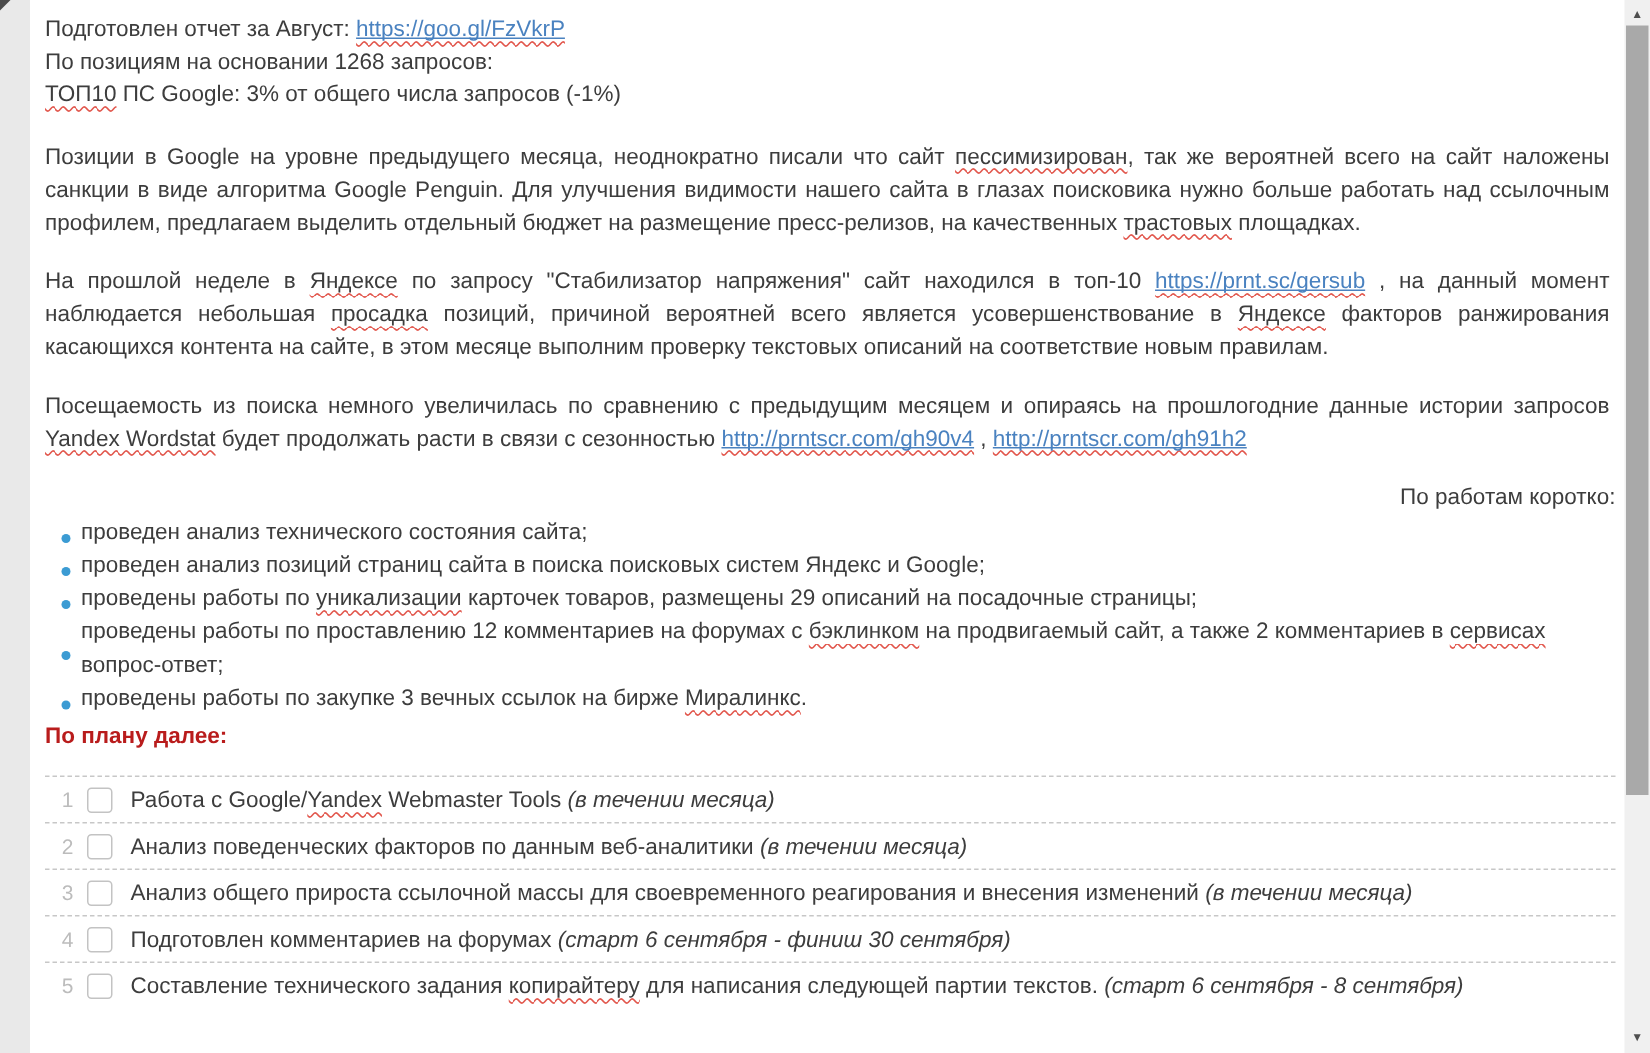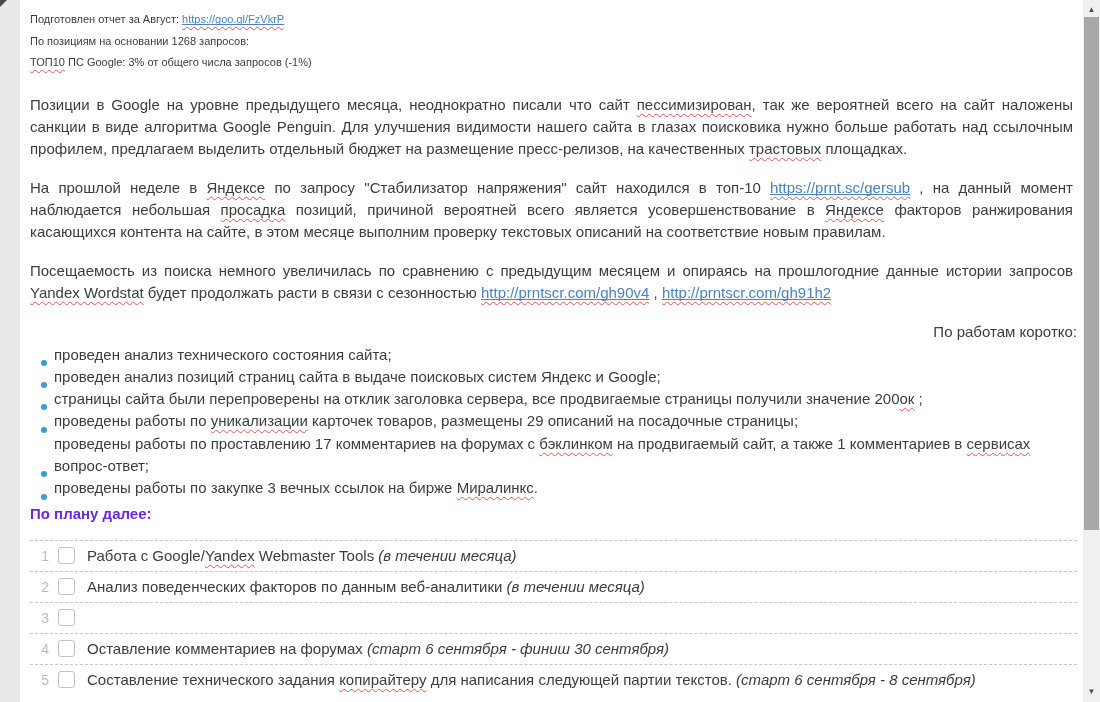--- a/index.html
+++ b/index.html
@@ -6,29 +6,29 @@
   body{
     width:1100px;height:702px;overflow:hidden;position:relative;
     background:#ffffff;color:#3d3d3d;
     font-family:"Liberation Sans",sans-serif;
   }
   .gutter{position:absolute;left:0;top:0;width:20px;height:702px;background:#e9e9e9;}
   .gutter-artifact{position:absolute;left:0;top:0;width:0;height:0;
     border-left:7px solid #4a4a4a;border-bottom:7px solid transparent;}
   .content{position:absolute;left:20px;top:0;right:17px;bottom:0;
     padding:9px 6px 0 10px;box-sizing:border-box;overflow:hidden;}
-  .line{font-size:11px;line-height:21.5px;}
+  .line{font-size:15px;line-height:21.5px;}
   .report-summary{margin-bottom:20px;}
   .para{margin:0 4px 17px 0;font-size:15px;line-height:22px;text-align:justify;}
   .works-header{font-size:15px;line-height:21px;margin:16px 0 2px 0;text-align:right;}
-  .bullet-item{display:flex;align-items:flex-end;font-size:15px;line-height:22.3px;}
+  .bullet-item{display:flex;align-items:center;font-size:15px;line-height:22.3px;}
   .bullet-dot{width:6px;height:6px;border-radius:50%;background:var(--bullet,#3b9bd3);
     margin:8px 7px 0 11px;flex:none;}
   .bullet-text{flex:1;}
-  .plan-header{font-weight:bold;font-size:15px;line-height:21px;margin:3px 0 0 0;color:#6d28d9;}
+  .plan-header{font-weight:bold;font-size:15px;line-height:21px;margin:3px 0 0 0;color:#b91c1c;}
   .todo-list{margin-top:16px;}
   .todo-row{display:flex;align-items:center;height:31px;box-sizing:border-box;
     border-top:1px dashed #c7c7c7;}
   .todo-num{width:16px;text-align:right;color:#bcbcbc;font-size:14px;margin-left:3px;flex:none;}
   .todo-checkbox{width:15px;height:15px;border:1px solid #c3c3c3;border-radius:3px;
     background:#fff;margin-left:9px;flex:none;}
   .todo-label{margin-left:12px;font-size:15px;white-space:nowrap;text-align:center;}
   .em{font-style:italic;}
   .wavy{text-decoration:underline;text-decoration-style:wavy;
     text-decoration-color:var(--misspell,#e2574d);text-decoration-thickness:1px;
@@ -60,33 +60,29 @@
       <p class="para"><span>Посещаемость из поиска немного увеличилась по сравнению с предыдущим месяцем и опираясь на прошлогодние данные истории запросов </span><span class="wavy">Yandex Wordstat</span><span> будет продолжать расти в связи с сезонностью </span><span class="link"><span class="wavy">http://prntscr.com/gh90v4</span></span><span>  , </span><span class="link"><span class="wavy">http://prntscr.com/gh91h2</span></span></p>
     </div>
   <div class="works-header">По работам коротко:</div>
   <div>
       <div class="bullet-item">
         <span class="bullet-dot"></span>
         <span class="bullet-text"><span>проведен анализ технического состояния сайта;</span></span>
       </div>
       <div class="bullet-item">
         <span class="bullet-dot"></span>
-        <span class="bullet-text"><span>проведен анализ позиций страниц сайта в выдаче поисковых систем Яндекс и Google;</span></span>
-      </div>
-      <div class="bullet-item">
-        <span class="bullet-dot"></span>
-        <span class="bullet-text"><span>страницы сайта были перепроверены на отклик заголовка сервера, все продвигаемые страницы получили значение 200</span><span class="wavy">ок</span><span> ;</span></span>
+        <span class="bullet-text"><span>проведен анализ позиций страниц сайта в поиска поисковых систем Яндекс и Google;</span></span>
       </div>
       <div class="bullet-item">
         <span class="bullet-dot"></span>
         <span class="bullet-text"><span>проведены работы по </span><span class="wavy">уникализации</span><span> карточек товаров, размещены 29 описаний на посадочные страницы;</span></span>
       </div>
       <div class="bullet-item">
         <span class="bullet-dot"></span>
-        <span class="bullet-text"><span>проведены работы по проставлению 17 комментариев на форумах с </span><span class="wavy">бэклинком</span><span> на продвигаемый сайт, а также 1 комментариев в </span><span class="wavy">сервисах</span><span> вопрос-ответ;</span></span>
+        <span class="bullet-text"><span>проведены работы по проставлению 12 комментариев на форумах с </span><span class="wavy">бэклинком</span><span> на продвигаемый сайт, а также 2 комментариев в </span><span class="wavy">сервисах</span><span> вопрос-ответ;</span></span>
       </div>
       <div class="bullet-item">
         <span class="bullet-dot"></span>
         <span class="bullet-text"><span>проведены работы по закупке 3 вечных ссылок на бирже </span><span class="wavy">Миралинкс</span><span>.</span></span>
       </div>
     </div>
   <div class="plan-header">По плану далее:</div>
   <div class="todo-list">
       <div class="todo-row">
         <span class="todo-num">1</span>
@@ -94,25 +90,26 @@
         <span class="todo-label"><span>Работа с Google/</span><span class="wavy">Yandex</span><span> Webmaster Tools </span><span class="em">(в течении месяца)</span></span>
       </div>
       <div class="todo-row">
         <span class="todo-num">2</span>
         <span class="todo-checkbox"></span>
         <span class="todo-label"><span>Анализ поведенческих факторов по данным веб-аналитики </span><span class="em">(в течении месяца)</span></span>
       </div>
       <div class="todo-row">
         <span class="todo-num">3</span>
         <span class="todo-checkbox"></span>
+        <span class="todo-label"><span>Анализ общего прироста ссылочной массы для своевременного реагирования и внесения изменений </span><span class="em">(в течении месяца)</span></span>
       </div>
       <div class="todo-row">
         <span class="todo-num">4</span>
         <span class="todo-checkbox"></span>
-        <span class="todo-label"><span>Оставление комментариев на форумах </span><span class="em">(старт 6 сентября - финиш 30 сентября)</span></span>
+        <span class="todo-label"><span>Подготовлен комментариев на форумах </span><span class="em">(старт 6 сентября - финиш 30 сентября)</span></span>
       </div>
       <div class="todo-row">
         <span class="todo-num">5</span>
         <span class="todo-checkbox"></span>
         <span class="todo-label"><span>Составление технического задания </span><span class="wavy">копирайтеру</span><span> для написания следующей партии текстов. </span><span class="em">(старт 6 сентября - 8 сентября)</span></span>
       </div>
     </div>
 </div>
 
 <div class="scrollbar">

